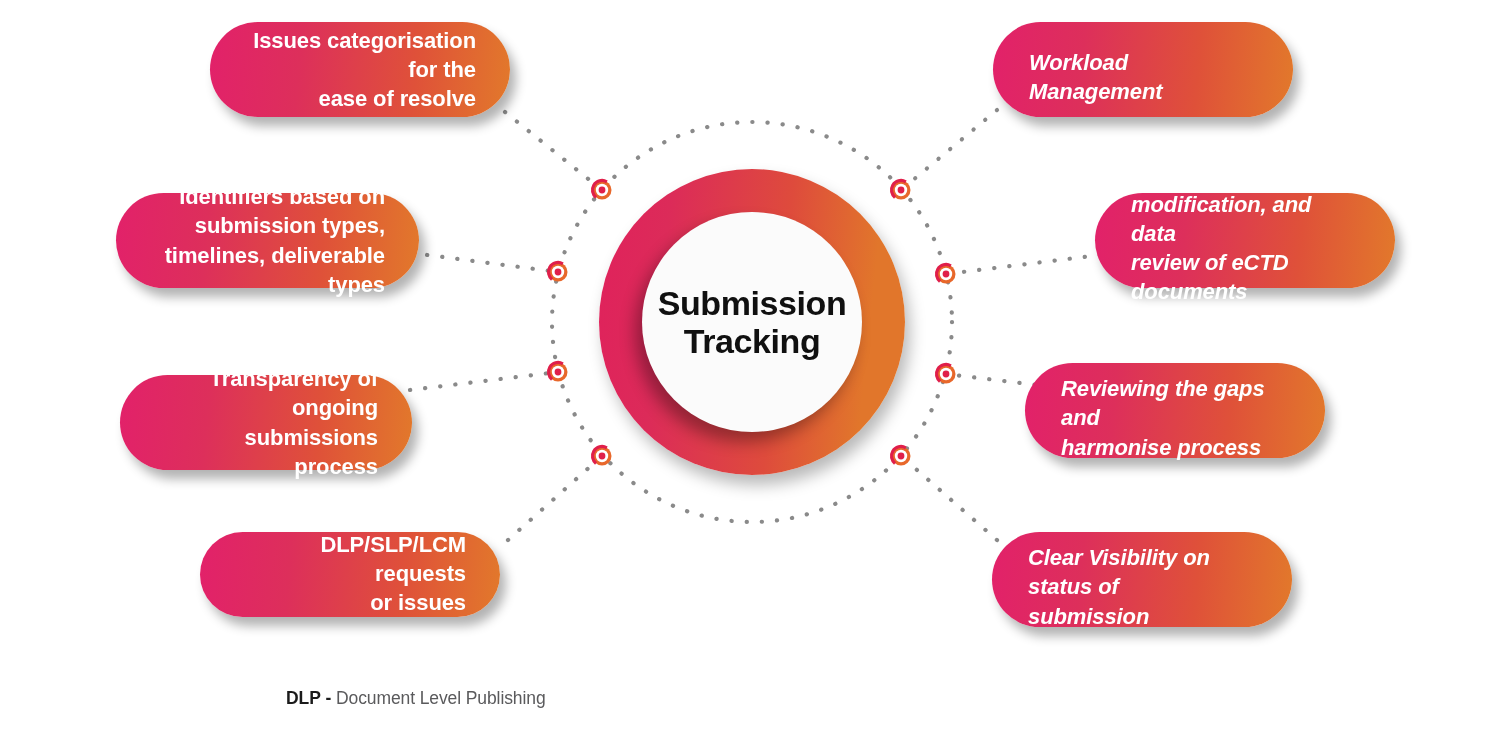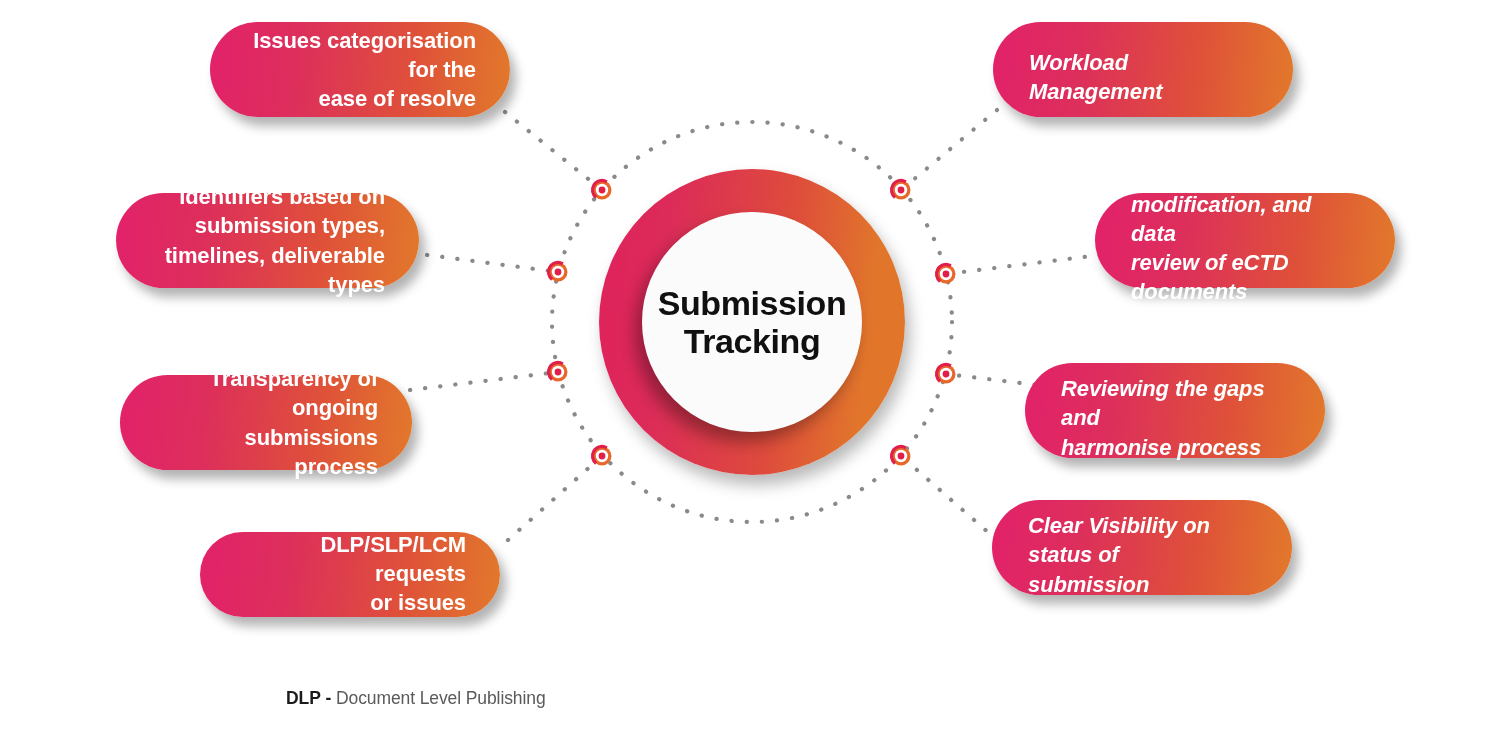--- a/index.html
+++ b/index.html
@@ -221,21 +221,21 @@
       <div class="pill right" style="left: 1095px; top: 193px; width: 300px; height: 95px;">
         <span class="ptext">Tracking of creation,
 modification, and data
 review of eCTD documents
 until the submission</span>
       </div>
       <div class="pill right" style="left: 1025px; top: 363px; width: 300px; height: 95px;">
         <span class="ptext">Reviewing the gaps and
 harmonise process</span>
       </div>
-      <div class="pill right" style="left: 992px; top: 500px; width: 300px; height: 95px;">
+      <div class="pill right" style="left: 992px; top: 532px; width: 300px; height: 95px;">
         <span class="ptext">Clear Visibility on status of
 submission</span>
       </div>
     </div>
 
   <div id="legend">
       <div class="legend-item" style="left: 286px;"><span class="abbr">DLP</span> <span class="dash">-</span> <span class="full">Document Level Publishing</span></div>
     </div>
 
 </div>

